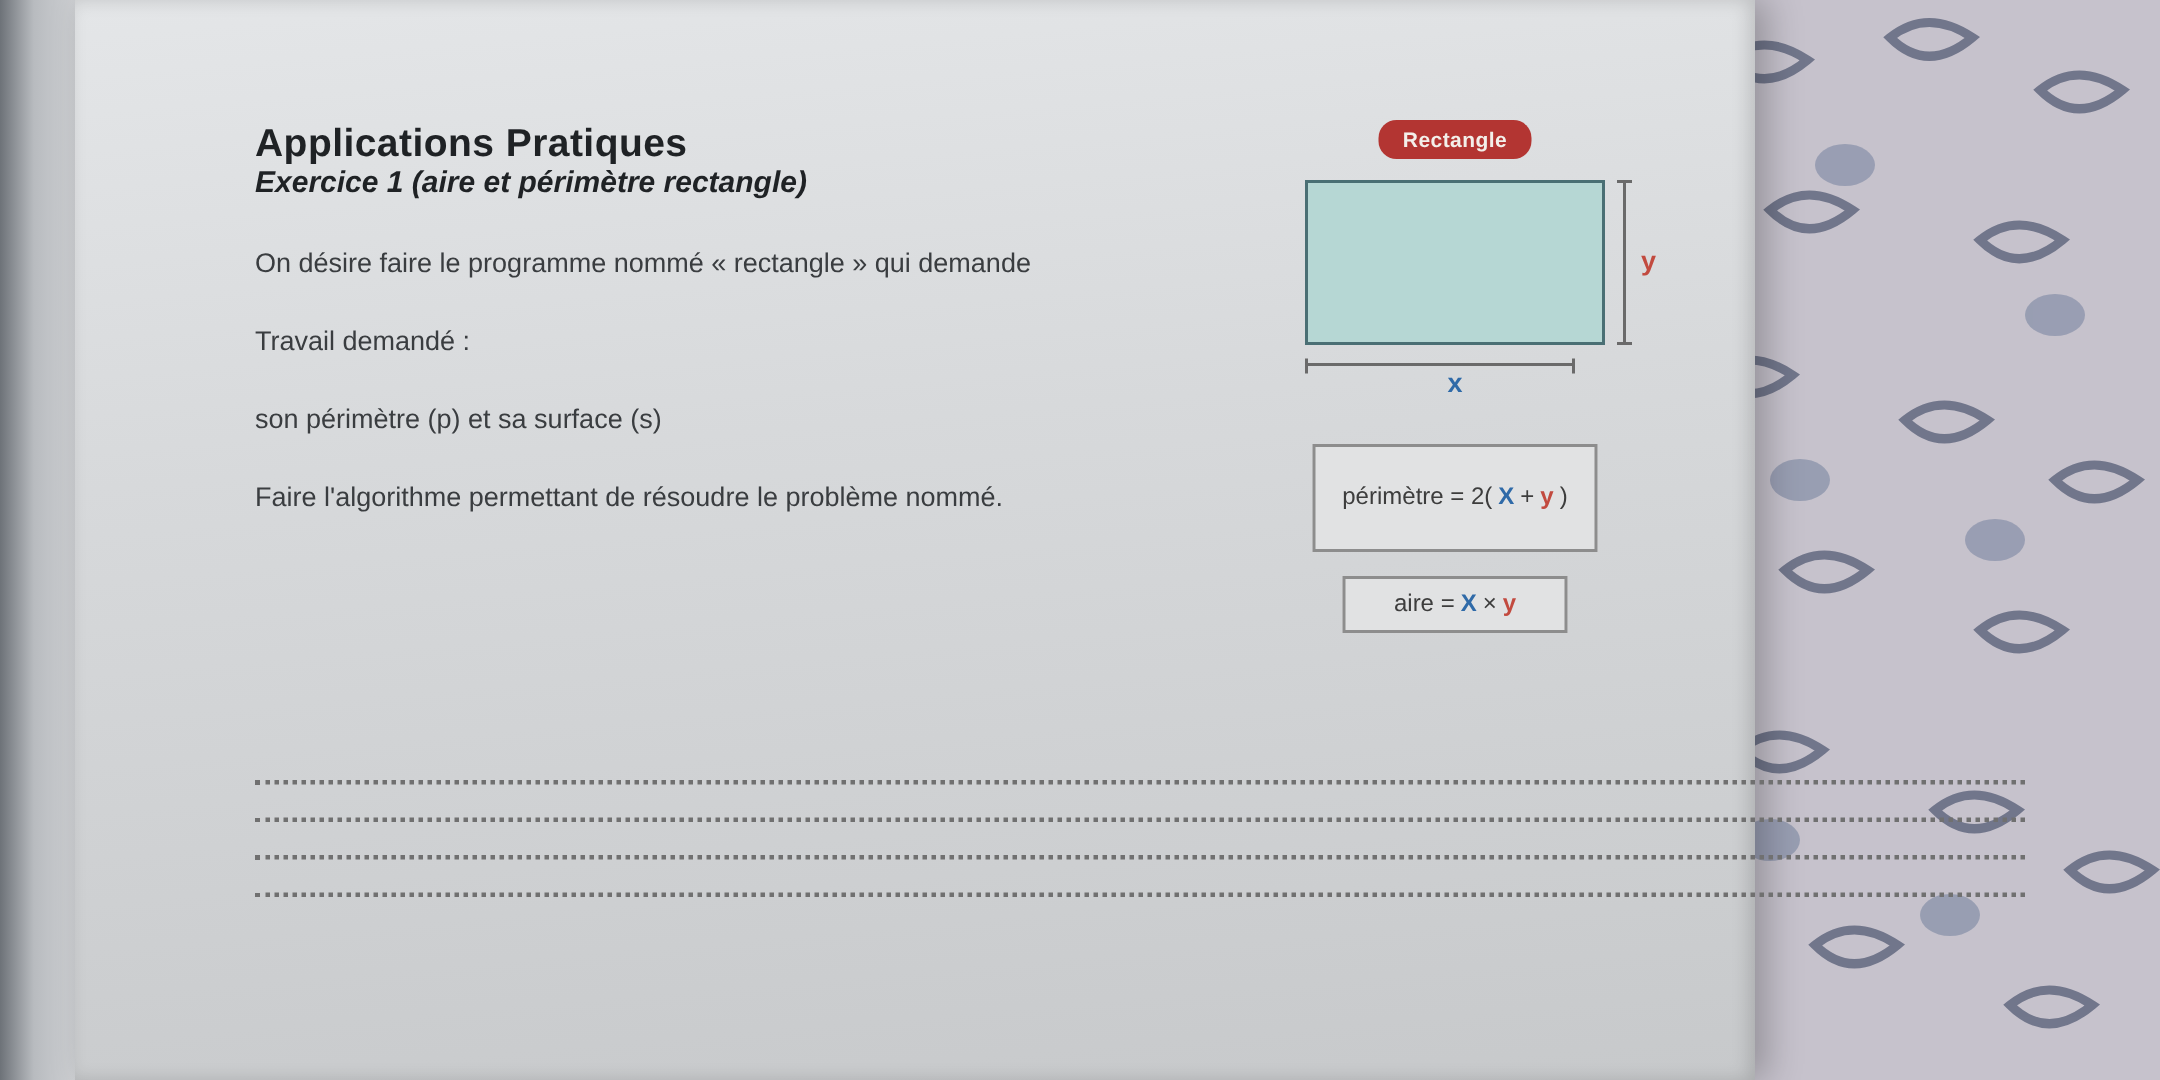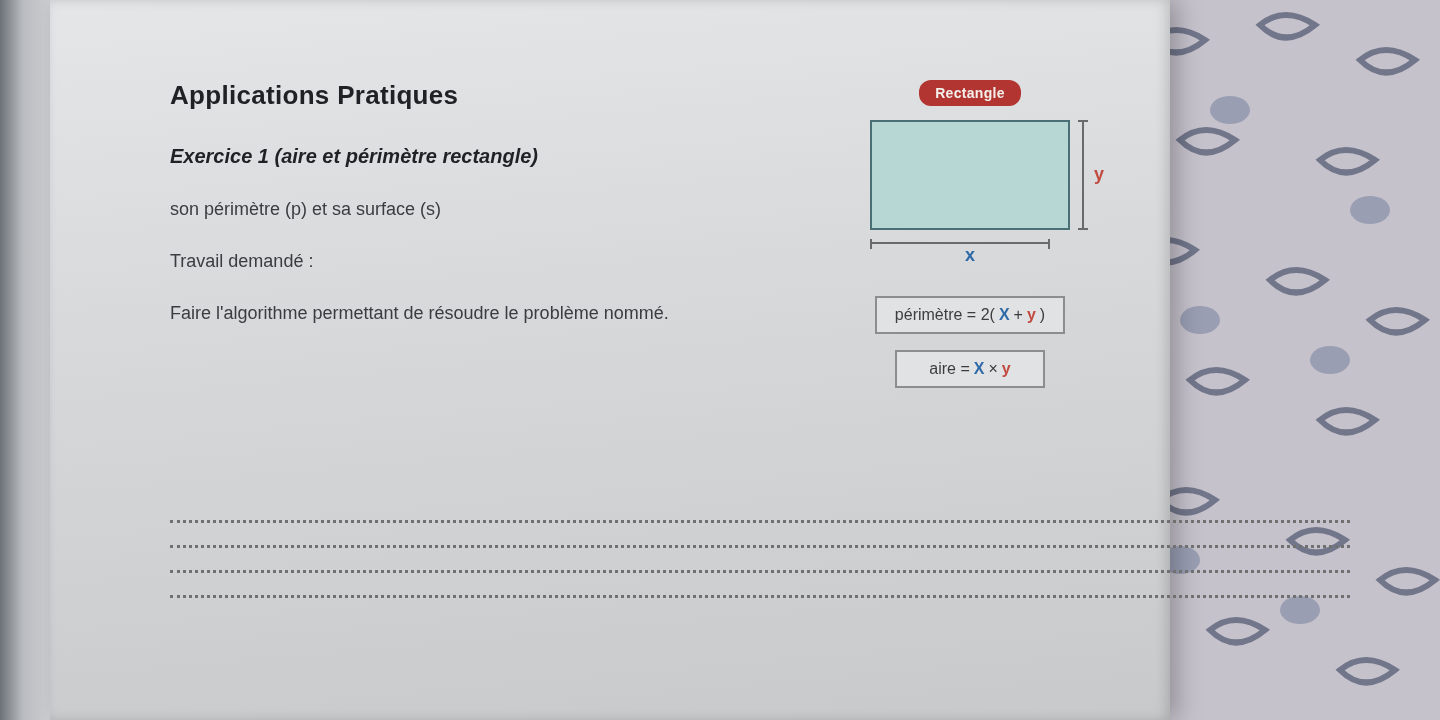--- a/index.html
+++ b/index.html
@@ -35,21 +35,20 @@
     position: relative;
     width: 100%;
     height: 100%;
   }
   .text-col { width: 560px; }
   h1 {
     font-size: 26px;
     font-weight: 800;
     color: #1f2225;
     letter-spacing: 0.3px;
-    margin-bottom: 34px;
   }
   h2 {
     font-size: 20px;
     font-weight: 700;
     color: #1f2225;
     margin-bottom: 28px;
     font-style: italic;
   }
   p {
     font-size: 18px;
@@ -115,21 +114,21 @@
   }
   .x-line::before { left: 0; }
   .x-line::after { right: 0; }
   .x-lbl {
     position: absolute; left: 50%; transform: translateX(-50%); bottom: -36px;
     color: #2f6aa8; font-size: 18px; font-weight: 600;
   }
   .formula {
     border: 2px solid #8d8d8d;
     background: #e1e2e3;
-    padding: 8px 18px;
+    padding: 25px 18px;
     font-size: 16px;
     color: #3d3d3d;
     margin-top: 14px;
     display: flex;
     align-items: center;
     gap: 4px;
     white-space: nowrap;
   }
   .formula .vx { color: #2f6aa8; font-weight: 600; }
   .formula .vy { color: #c24a3f; font-weight: 600; }
@@ -180,22 +179,23 @@
 </div>
 
 <div class="paper-edge"></div>
 
 <div class="page">
   <div class="content">
 
     <div class="text-col">
       <h1>Applications Pratiques</h1>
       <h2>Exercice 1 (aire et périmètre rectangle)</h2>
+      <p>On désire faire le programme nommé « rectangle » qui demande</p>
+      <p>Travail demandé :</p>
       <p>son périmètre (p) et sa surface (s)</p>
-      <p>Travail demandé :</p>
       <p>Faire l'algorithme permettant de résoudre le problème nommé.</p>
     </div>
 
     <div class="figure">
       <div class="badge">Rectangle</div>
 
       <div class="rect-wrap">
         <div class="rect"></div>
         <div class="y-line"></div>
         <span class="y-lbl">y</span>

